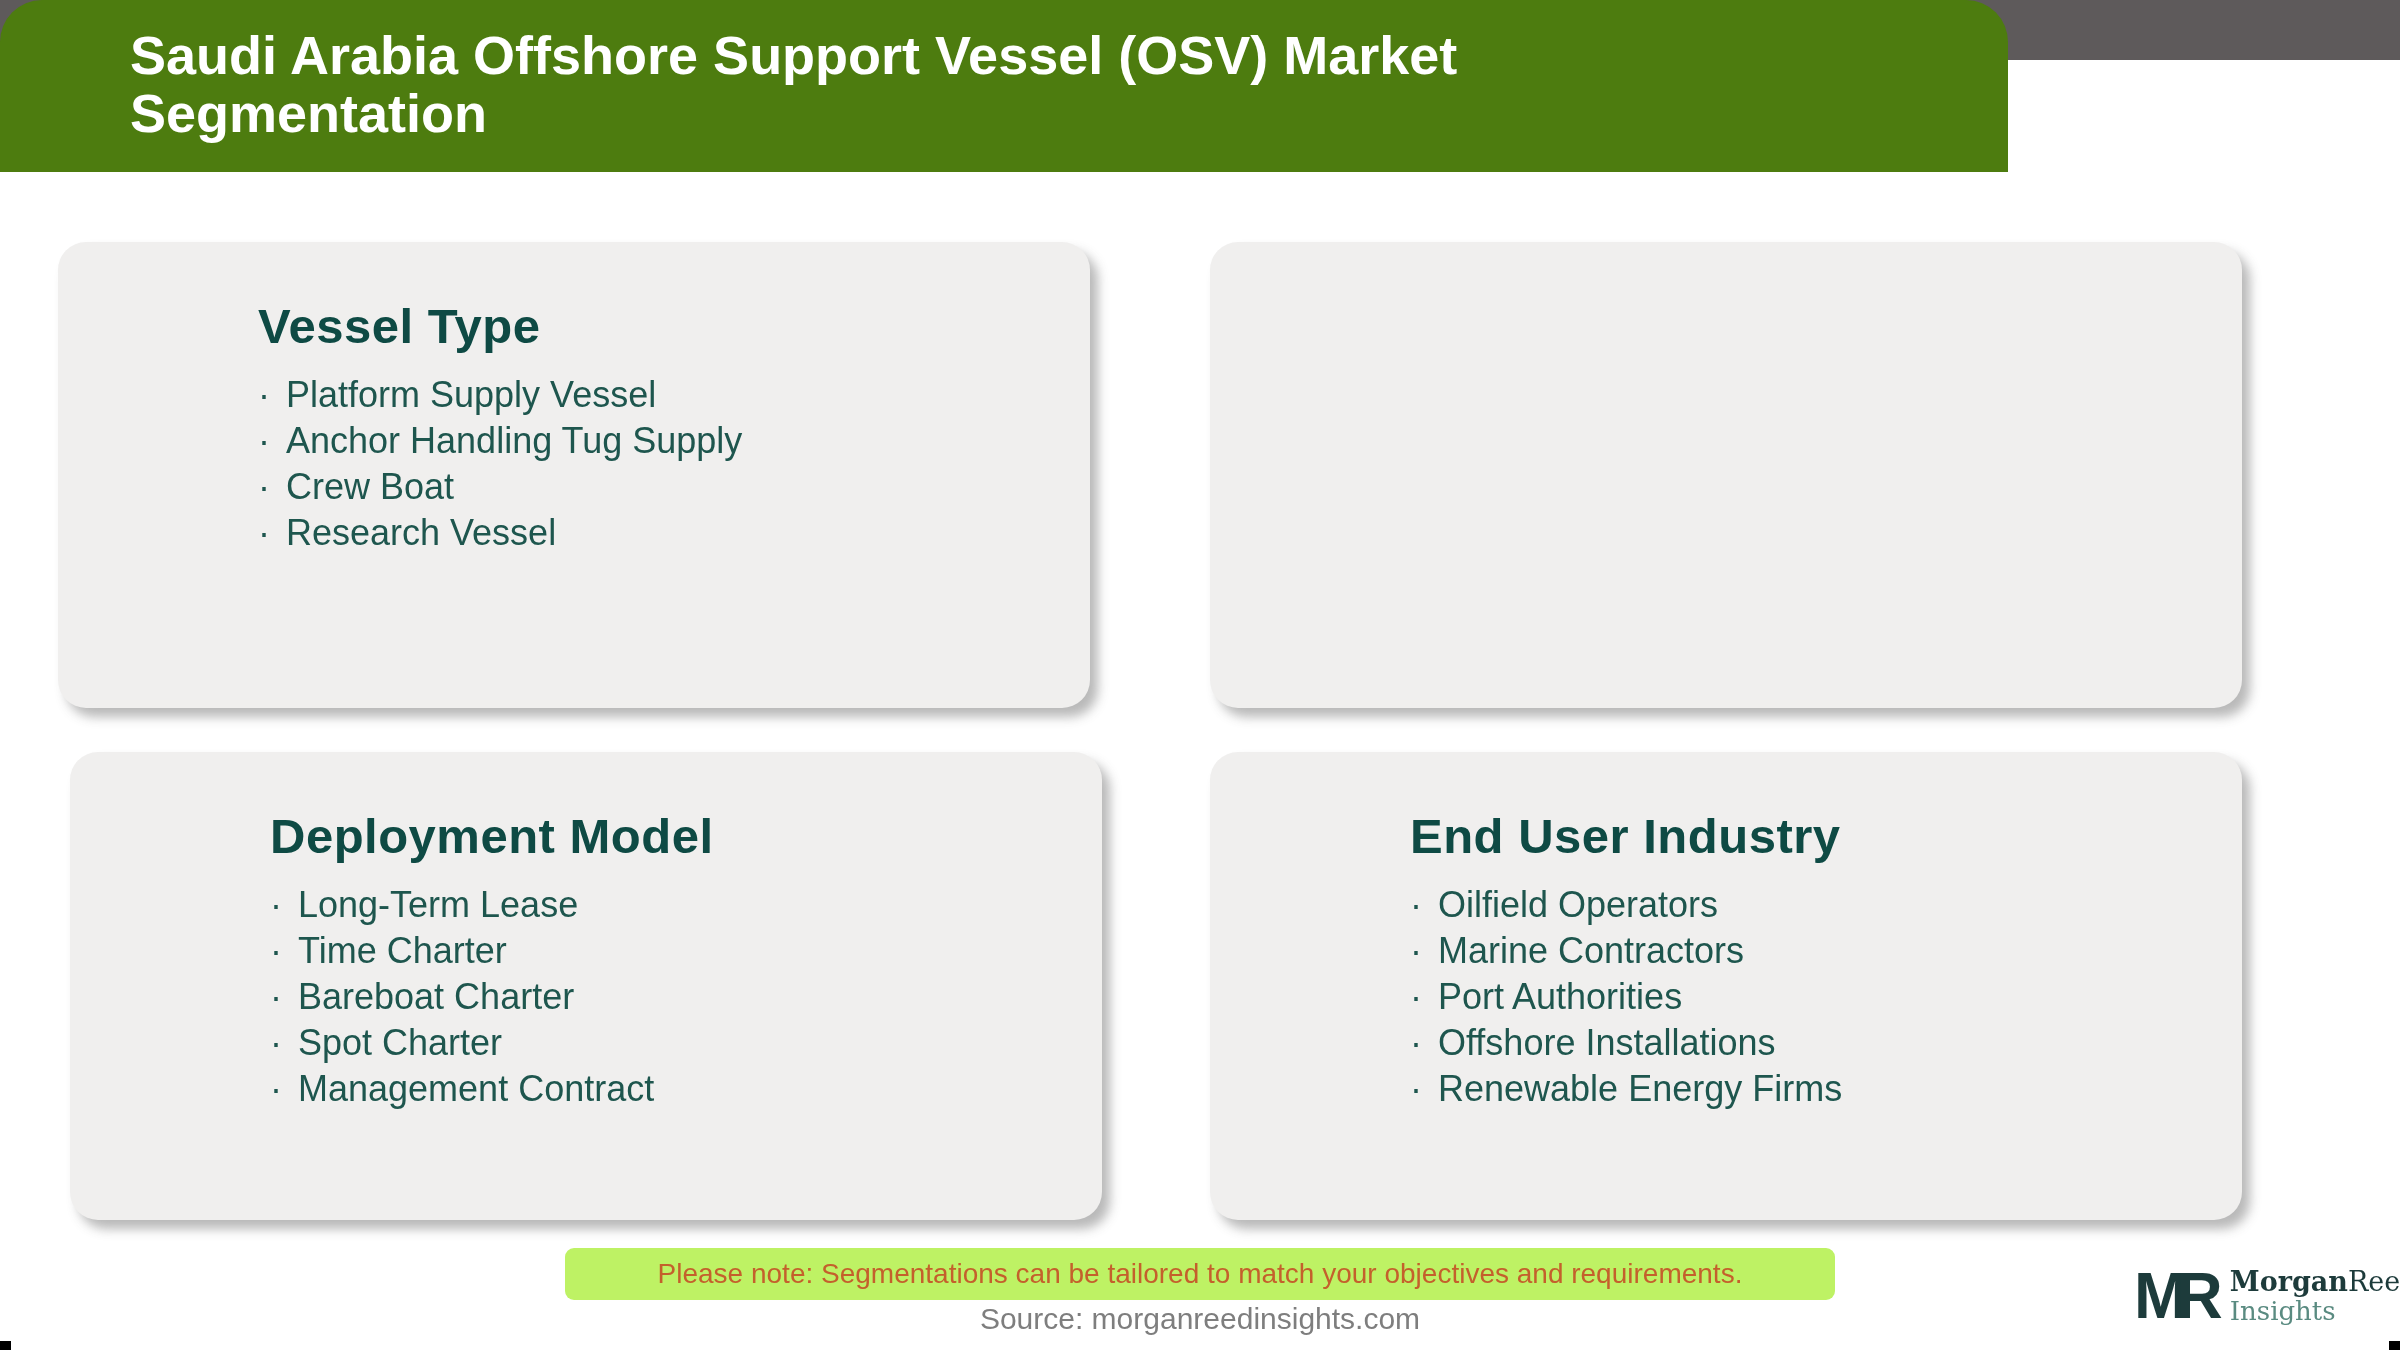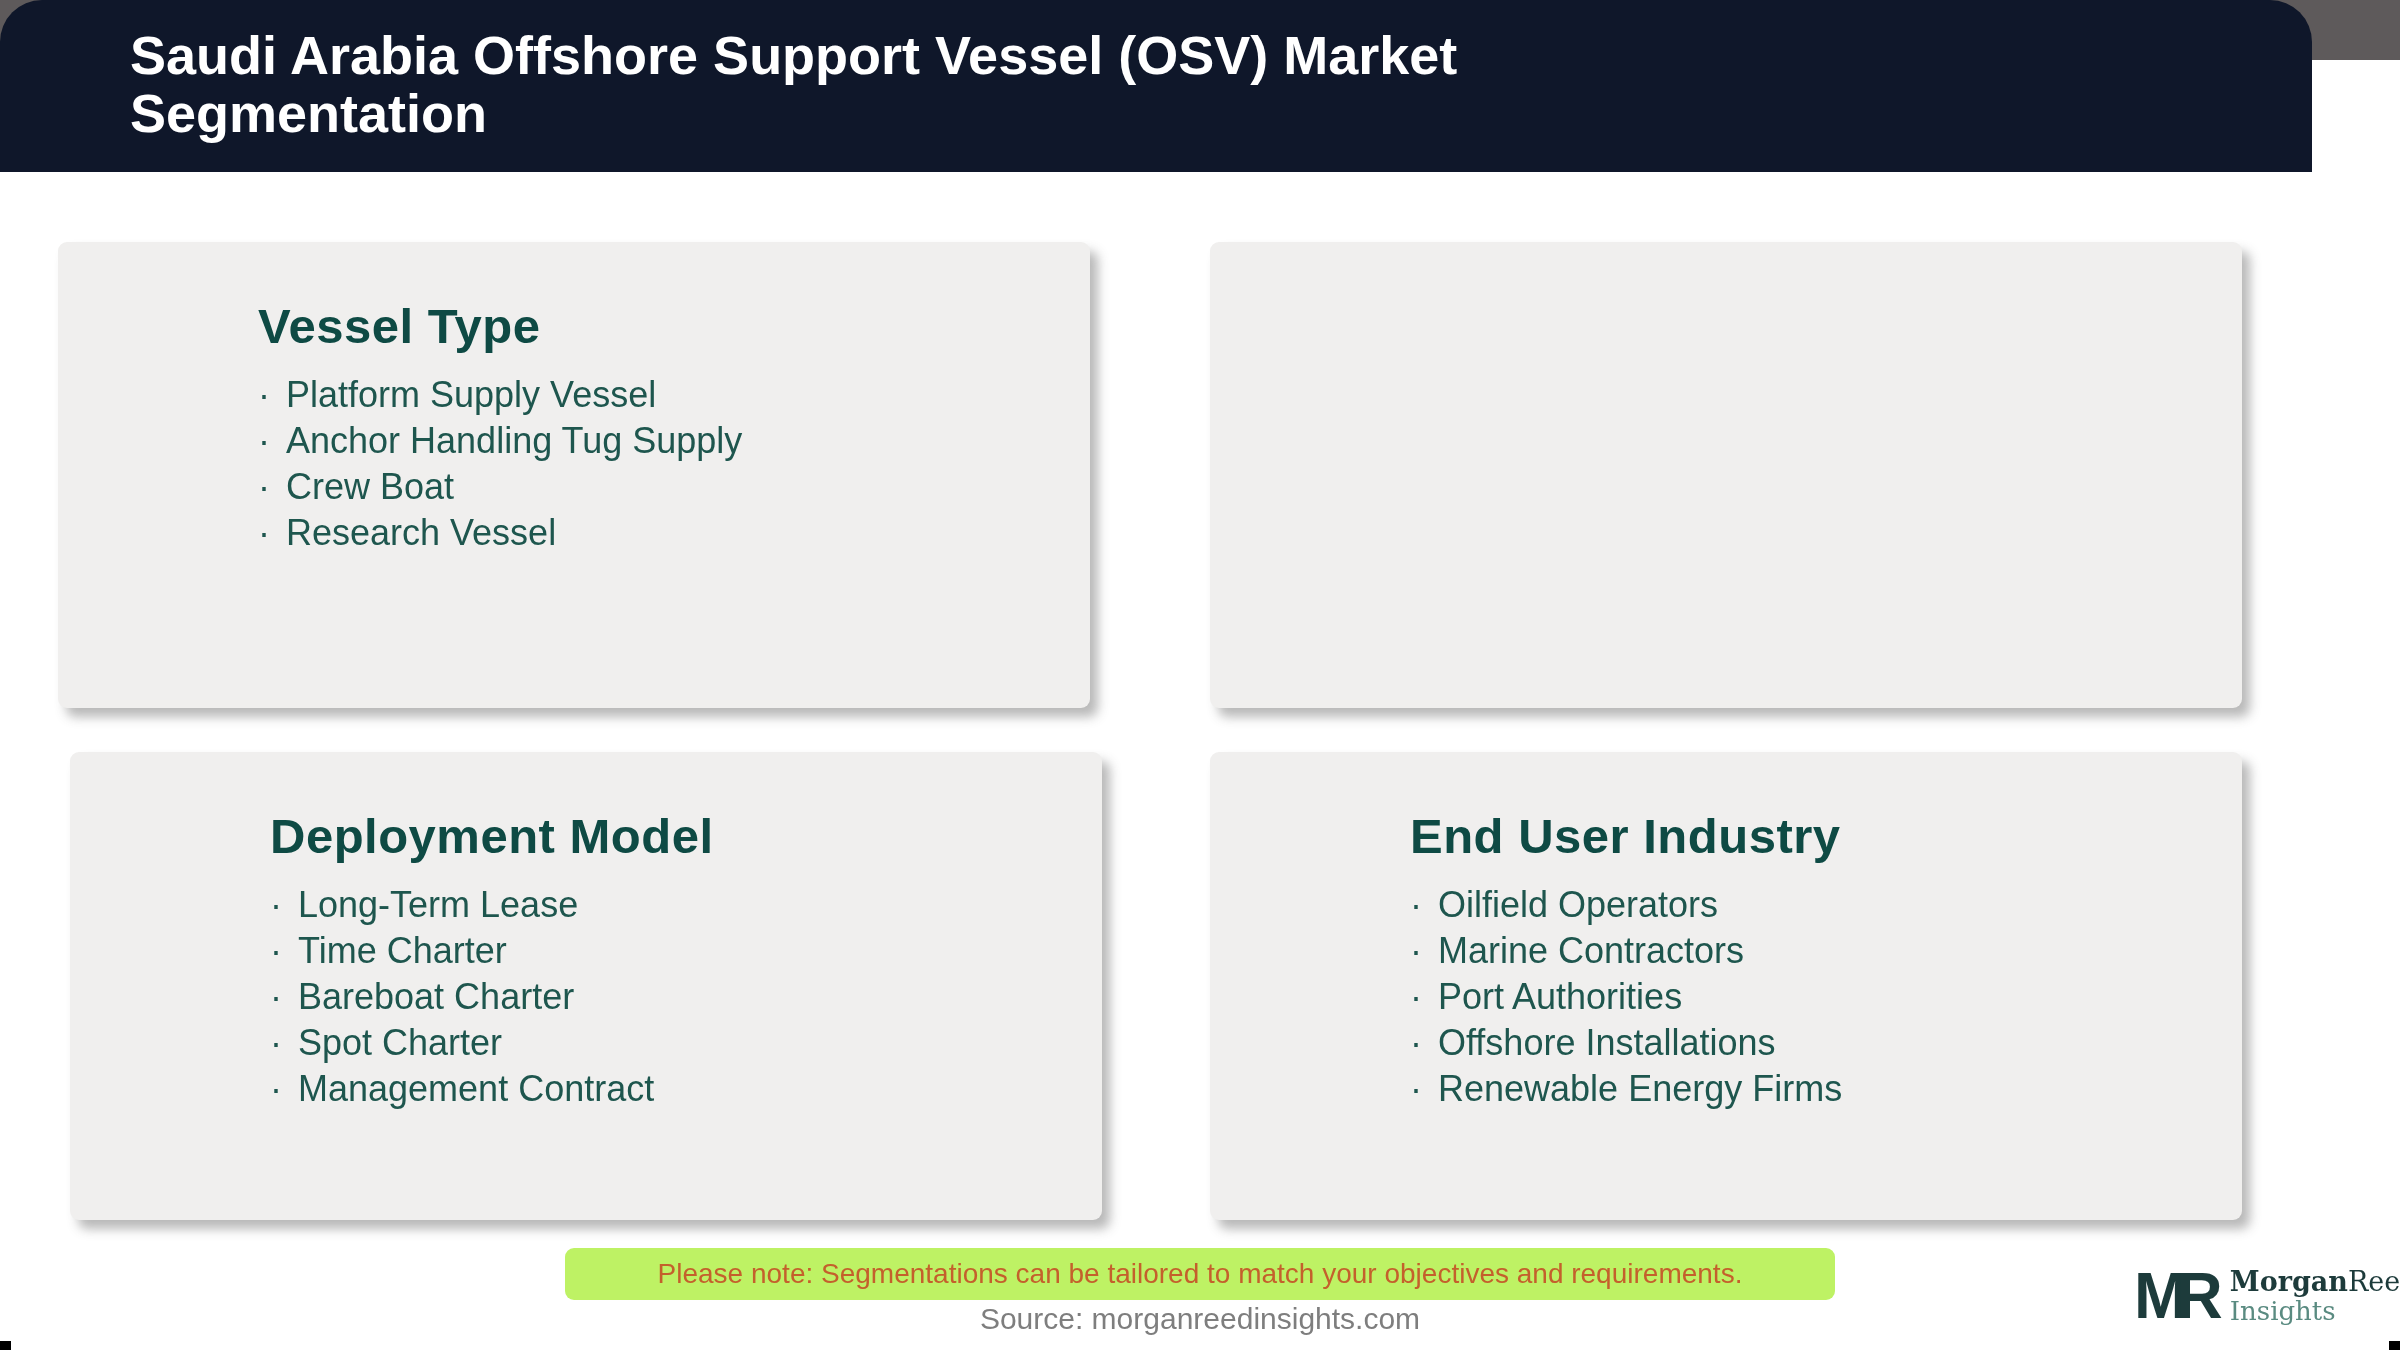--- a/index.html
+++ b/index.html
@@ -11,34 +11,34 @@
     overflow:hidden;
   }
 
   
   .corner-bg {
     position:absolute; top:0; left:0; width:2400px; height:60px;
     background:#5e5a5b;
   }
 
   .banner {
-    position:absolute; top:0; left:0; width:2312px; height:172px;
-    background:#0f172a;
+    position:absolute; top:0; left:0; width:2008px; height:172px;
+    background:#4d7c0f;
     border-radius:42px 42px 0 0;
   }
   .banner-title {
     position:absolute; left:130px; top:26px; width:1620px;
     font-size:54px; line-height:58px; font-weight:bold; color:#ffffff;
   }
 
   .card {
     position:absolute;
     width:1032px; height:466px;
     background:#f0efee;
-    border-radius:9px;
+    border-radius:28px;
     box-shadow:8px 9px 11px rgba(70,70,70,0.38);
     padding:56px 60px 0 200px;
   }
   .card-1 { left:58px;   top:242px; }
   .card-2 { left:1210px; top:242px; }
   .card-3 { left:70px;   top:752px; height:468px; }
   .card-4 { left:1210px; top:752px; height:468px; }
 
   .card h2 {
     font-size:49px; font-weight:bold; color:#0e4a44;

